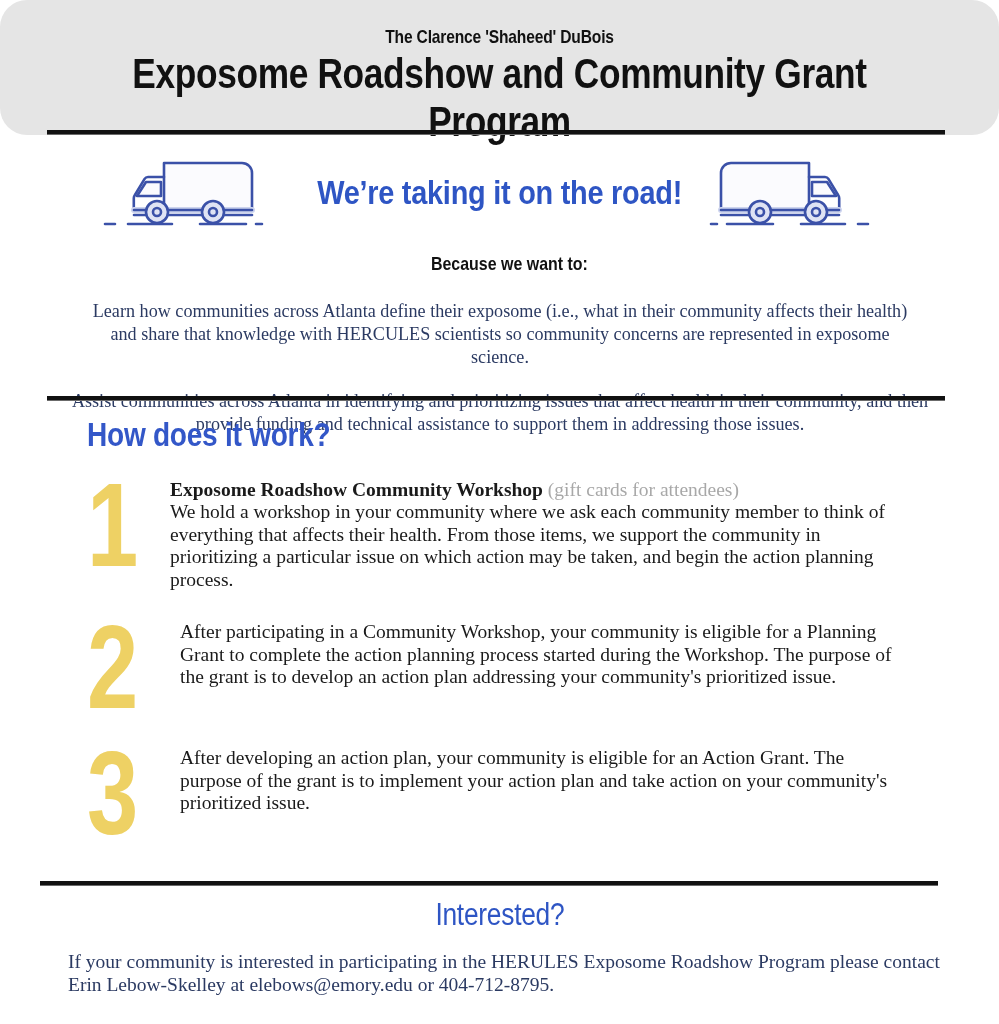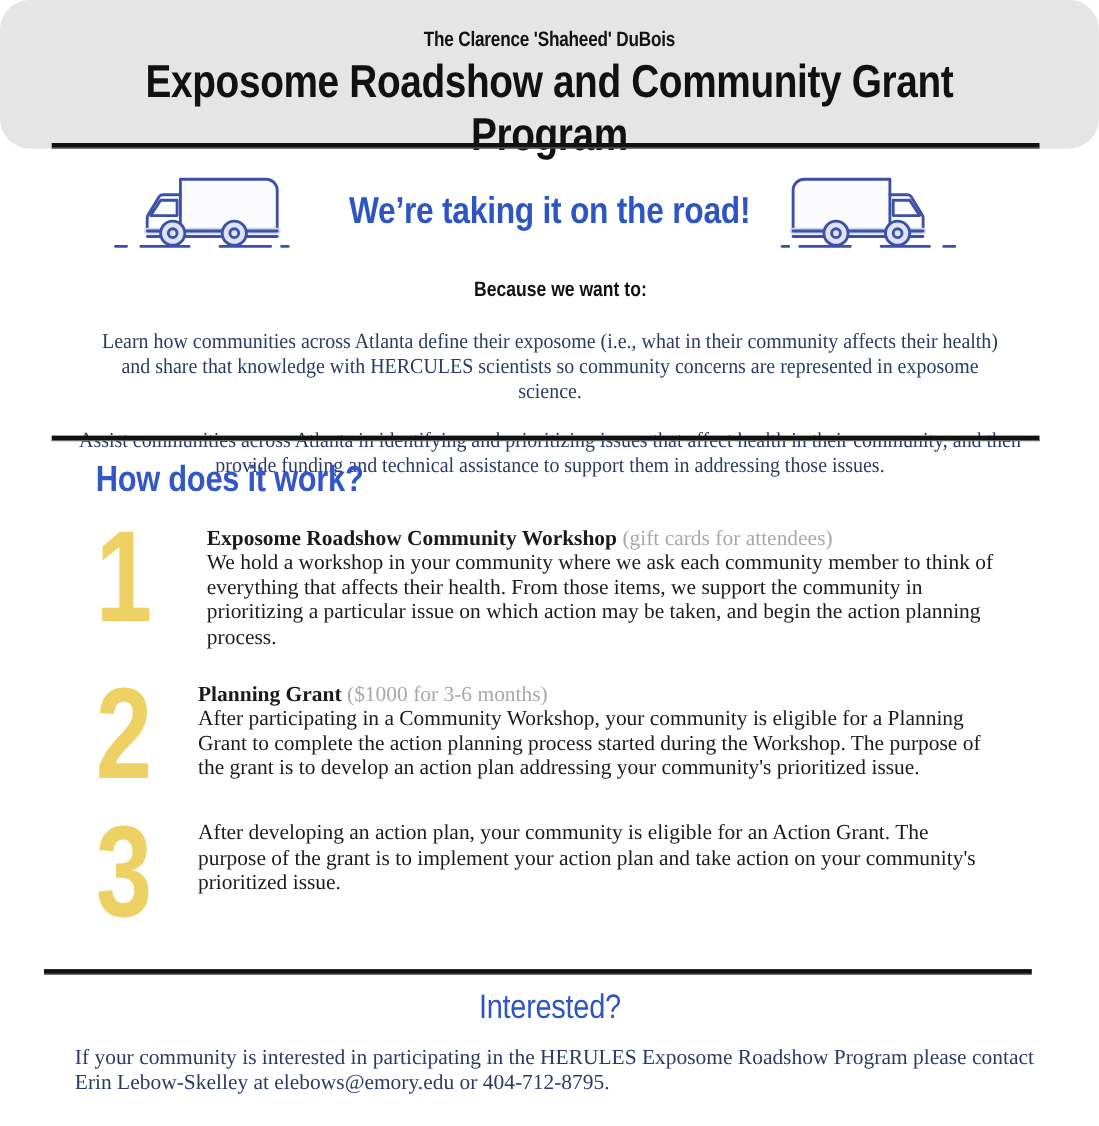--- a/index.html
+++ b/index.html
@@ -157,21 +157,21 @@
   .step-note {
     font-weight: normal;
     color: #a8a8a8;
   }
   .step-text {
     font-size: 19.5px;
     line-height: 22.5px;
     color: #1a1a1a;
     max-width: 720px;
   }
-  .step-1 .step-body { margin-left: 26px; }
+  .step-1 .step-body { margin-left: 8px; }
   .step-2 .step-body, .step-3 .step-body { margin-left: 18px; }
   .step-2 { margin-top: 24px; }
   .step-3 { margin-top: 22px; }
 
   
   .interested {
     position: absolute;
     top: 897px;
     left: 0;
     right: 0;
@@ -277,24 +277,20 @@
       </div>
       <div class="step-text">We hold a workshop in your community where we ask each community member to think of everything that affects their health. From those items, we support the community in prioritizing a particular issue on which action may be taken, and begin the action planning process.</div>
     </div>
   </div>
 
   <div class="step step-2">
     <div class="step-num">
       <span>2</span>
     </div>
     <div class="step-body">
-      <div class="step-title">
-        <span>Planning Grant</span>
-        <span class="step-note">($1000 for 3-6 months)</span>
-      </div>
       <div class="step-text">After participating in a Community Workshop, your community is eligible for a Planning Grant to complete the action planning process started during the Workshop. The purpose of the grant is to develop an action plan addressing your community's prioritized issue.</div>
     </div>
   </div>
 
   <div class="step step-3">
     <div class="step-num">
       <span>3</span>
     </div>
     <div class="step-body">
       <div class="step-text">After developing an action plan, your community is eligible for an Action Grant. The purpose of the grant is to implement your action plan and take action on your community's prioritized issue.</div>

